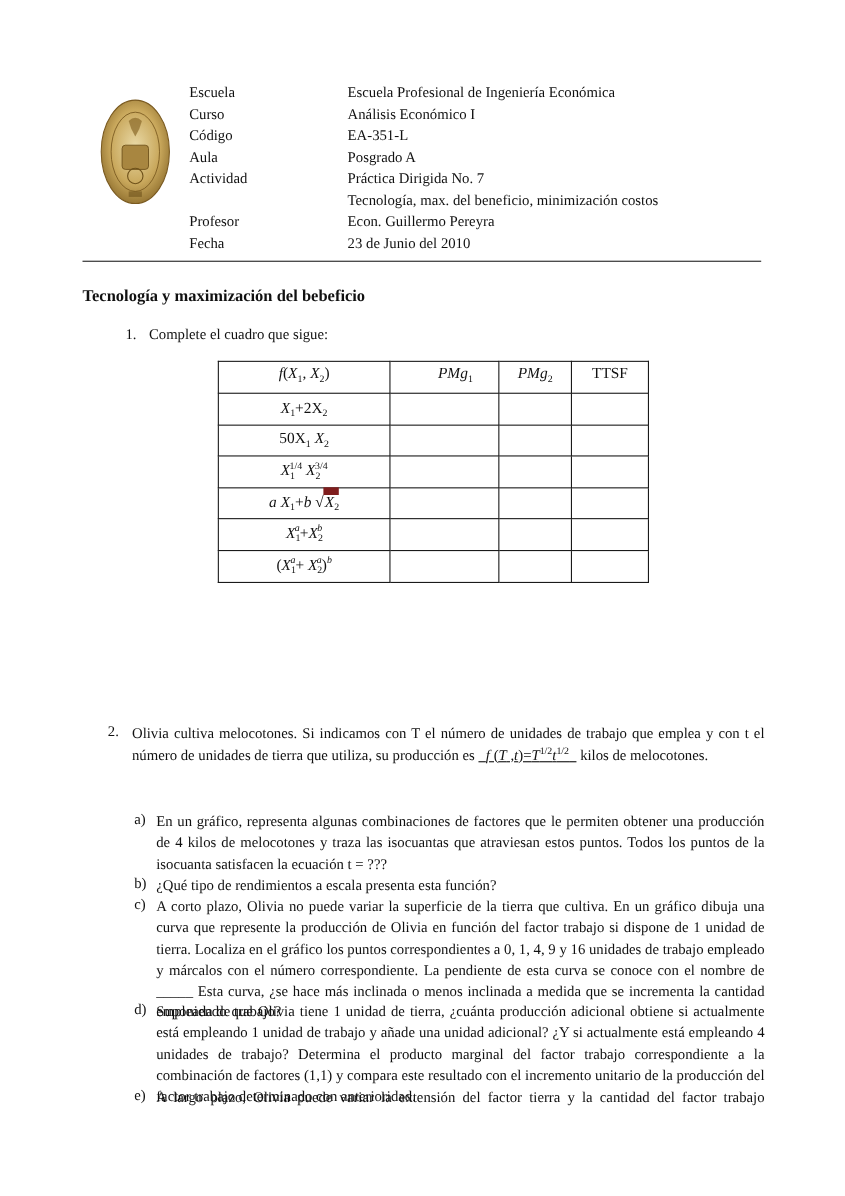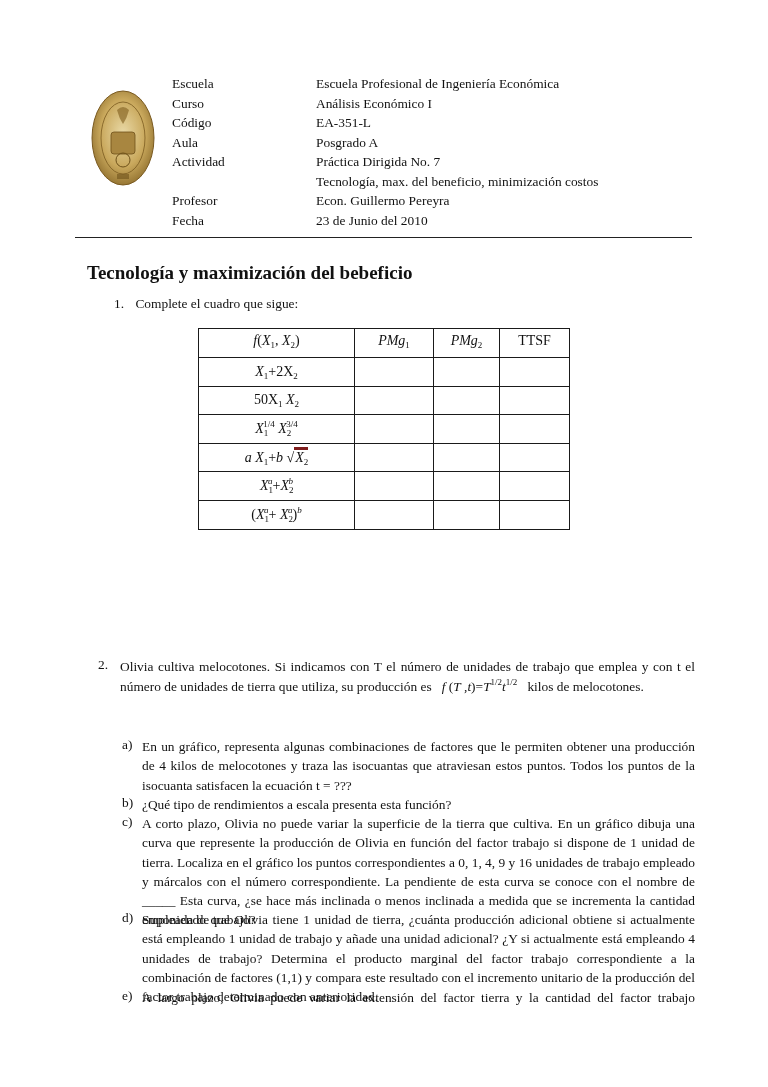--- a/index.html
+++ b/index.html
@@ -9,51 +9,51 @@
     color: #111111; font-size: 13.4px;
   }
   .abs { position: absolute; }
   
   #logo { left: 91px; top: 90px; width: 64px; height: 96px; }
   .hdr-row { position: absolute; left: 0; height: 20px; line-height: 20px; white-space: nowrap; }
   .hdr-label { position: absolute; left: 172px; }
   .hdr-value { position: absolute; left: 316px; text-align: right; }
   #separator { left: 75px; top: 237px; width: 617px; height: 0; border-top: 1.3px solid #222; }
 
-  #section-title { left: 75px; top: 262px; font-weight: bold; font-size: 19px; white-space: nowrap; margin-left: 12px; }
+  #section-title { left: 75px; top: 262px; font-weight: bold; font-size: 15px; white-space: nowrap; }
   #q1 { left: 114px; top: 296px; white-space: nowrap; }
 
   
   #func-table {
     position: absolute; left: 198px; top: 328px;
     border-collapse: collapse; table-layout: fixed; border-radius: 19px;
   }
   #func-table td {
     border: 1.3px solid #1a1a1a; height: 27.6px; padding: 0;
     text-align: center; vertical-align: middle; font-size: 14px; line-height: 14px;
   }
   #func-table td.c0 { width: 155px; }
-  #func-table td.c1 { width: 78px; }
+  #func-table td.c1 { width: 78px; padding-left: 20px; }
   #func-table td.c2 { width: 65px; }
   #func-table td.c3 { width: 69px; }
   #func-table tr:first-child td { vertical-align: top; padding-top: 5px; height: 23px; }
   .mi { font-style: italic; }
   sub, sup { font-size: 9px; line-height: 0; }
   sub { vertical-align: -3px; }
   sup { vertical-align: 6px; }
-  .sqrt { border-top: 3px solid #7f1d1d; padding-left: 1px; }
+  .sqrt { border-top: 7px solid #7f1d1d; padding-left: 1px; }
   .sqrtsign { font-style: normal; font-size: 14px; }
 
   
   .para { position: absolute; text-align: justify; line-height: 19.5px; }
   #q2 { left: 120px; top: 657px; width: 575px; }
   #q2-num { left: 98px; top: 657px; }
   .sub-item { position: absolute; left: 142px; width: 553px; text-align: justify; line-height: 19.3px; }
   .sub-letter { position: absolute; left: 122px; }
-  .formula-inline { font-style: normal; white-space: nowrap; }
+  .formula-inline { font-style: normal; white-space: nowrap; text-decoration: underline; }
   .jl { text-align-last: justify; }
 </style>
 </head>
 <body>
 
 <svg id="logo" class="abs" viewBox="0 0 64 96">
   <defs>
     <radialGradient id="gold" cx="50%" cy="45%" r="60%">
       <stop offset="0%" stop-color="#e9d9a6"></stop>
       <stop offset="60%" stop-color="#c9a85c"></stop>

